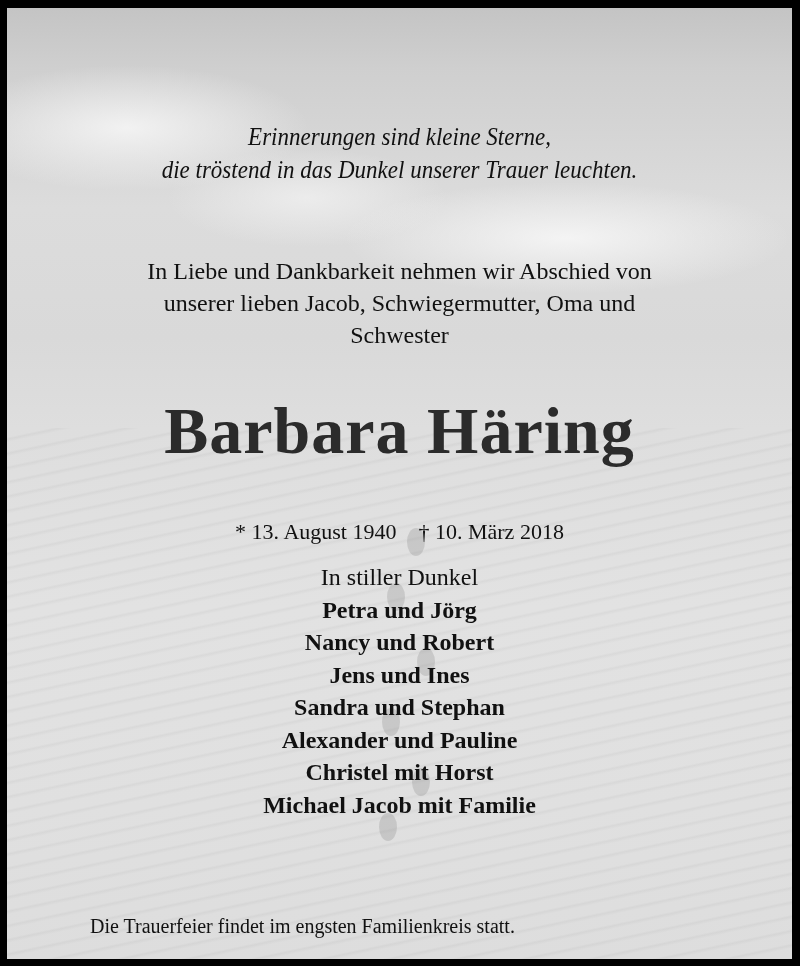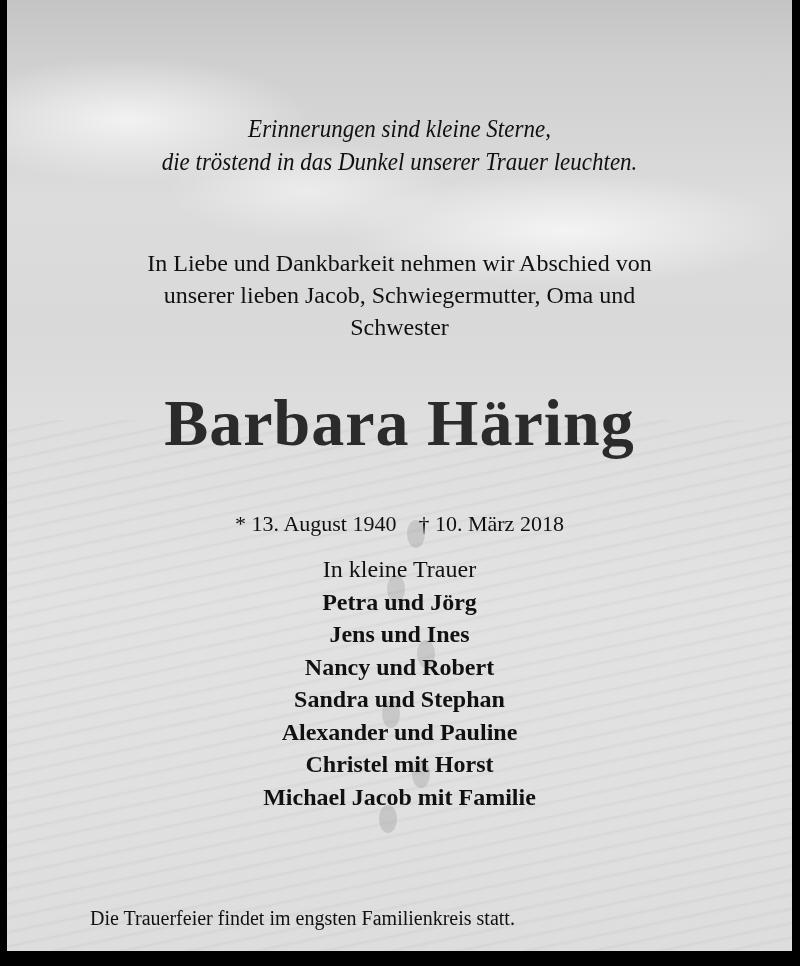--- a/index.html
+++ b/index.html
@@ -1,18 +1,18 @@
 <!DOCTYPE html>
 <html><head>
 <meta charset="utf-8">
 <style>
   html, body { margin:0; padding:0; }
   body { width:800px; height:966px; background:#000; position:relative; overflow:hidden; }
   .card {
-    position:absolute; left:7px; top:0; width:785px; height:951px;
+    position:absolute; left:7px; top:8px; width:785px; height:951px;
     background:
       radial-gradient(ellipse 260px 90px at 120px 120px, rgba(245,245,245,0.9), rgba(245,245,245,0) 70%),
       radial-gradient(ellipse 320px 80px at 560px 230px, rgba(248,248,248,0.85), rgba(248,248,248,0) 70%),
       radial-gradient(ellipse 200px 70px at 300px 190px, rgba(240,240,240,0.8), rgba(240,240,240,0) 70%),
       linear-gradient(180deg, #c4c4c4 0px, #cfcfcf 60px, #dcdcdc 200px, #d9d9d9 330px, #dedede 420px, #e2e2e2 600px, #e0e0e0 800px, #dddddd 951px);
     font-family:"Liberation Serif", "DejaVu Serif", serif;
     color:#111;
   }
   .ripples {
     position:absolute; left:0; top:420px; width:100%; height:531px;
@@ -56,24 +56,24 @@
     <div>Schwester</div>
   </div>
 
   <div class="center name">Barbara Häring</div>
 
   <div class="center dates">
     <span>* 13. August 1940</span><span class="gap"></span><span>† 10. März 2018</span>
   </div>
 
   <div class="center mourners">
-    <div class="lead">In kleine Trauer</div>
+    <div class="lead">In stiller Dunkel</div>
     <div class="nm">Petra und Jörg</div>
+    <div class="nm">Nancy und Robert</div>
     <div class="nm">Jens und Ines</div>
-    <div class="nm">Nancy und Robert</div>
     <div class="nm">Sandra und Stephan</div>
     <div class="nm">Alexander und Pauline</div>
     <div class="nm">Christel mit Horst</div>
     <div class="nm">Michael Jacob mit Familie</div>
   </div>
 
 
   <div class="note">Die Trauerfeier findet im engsten Familienkreis statt.</div>
 </div>
 

